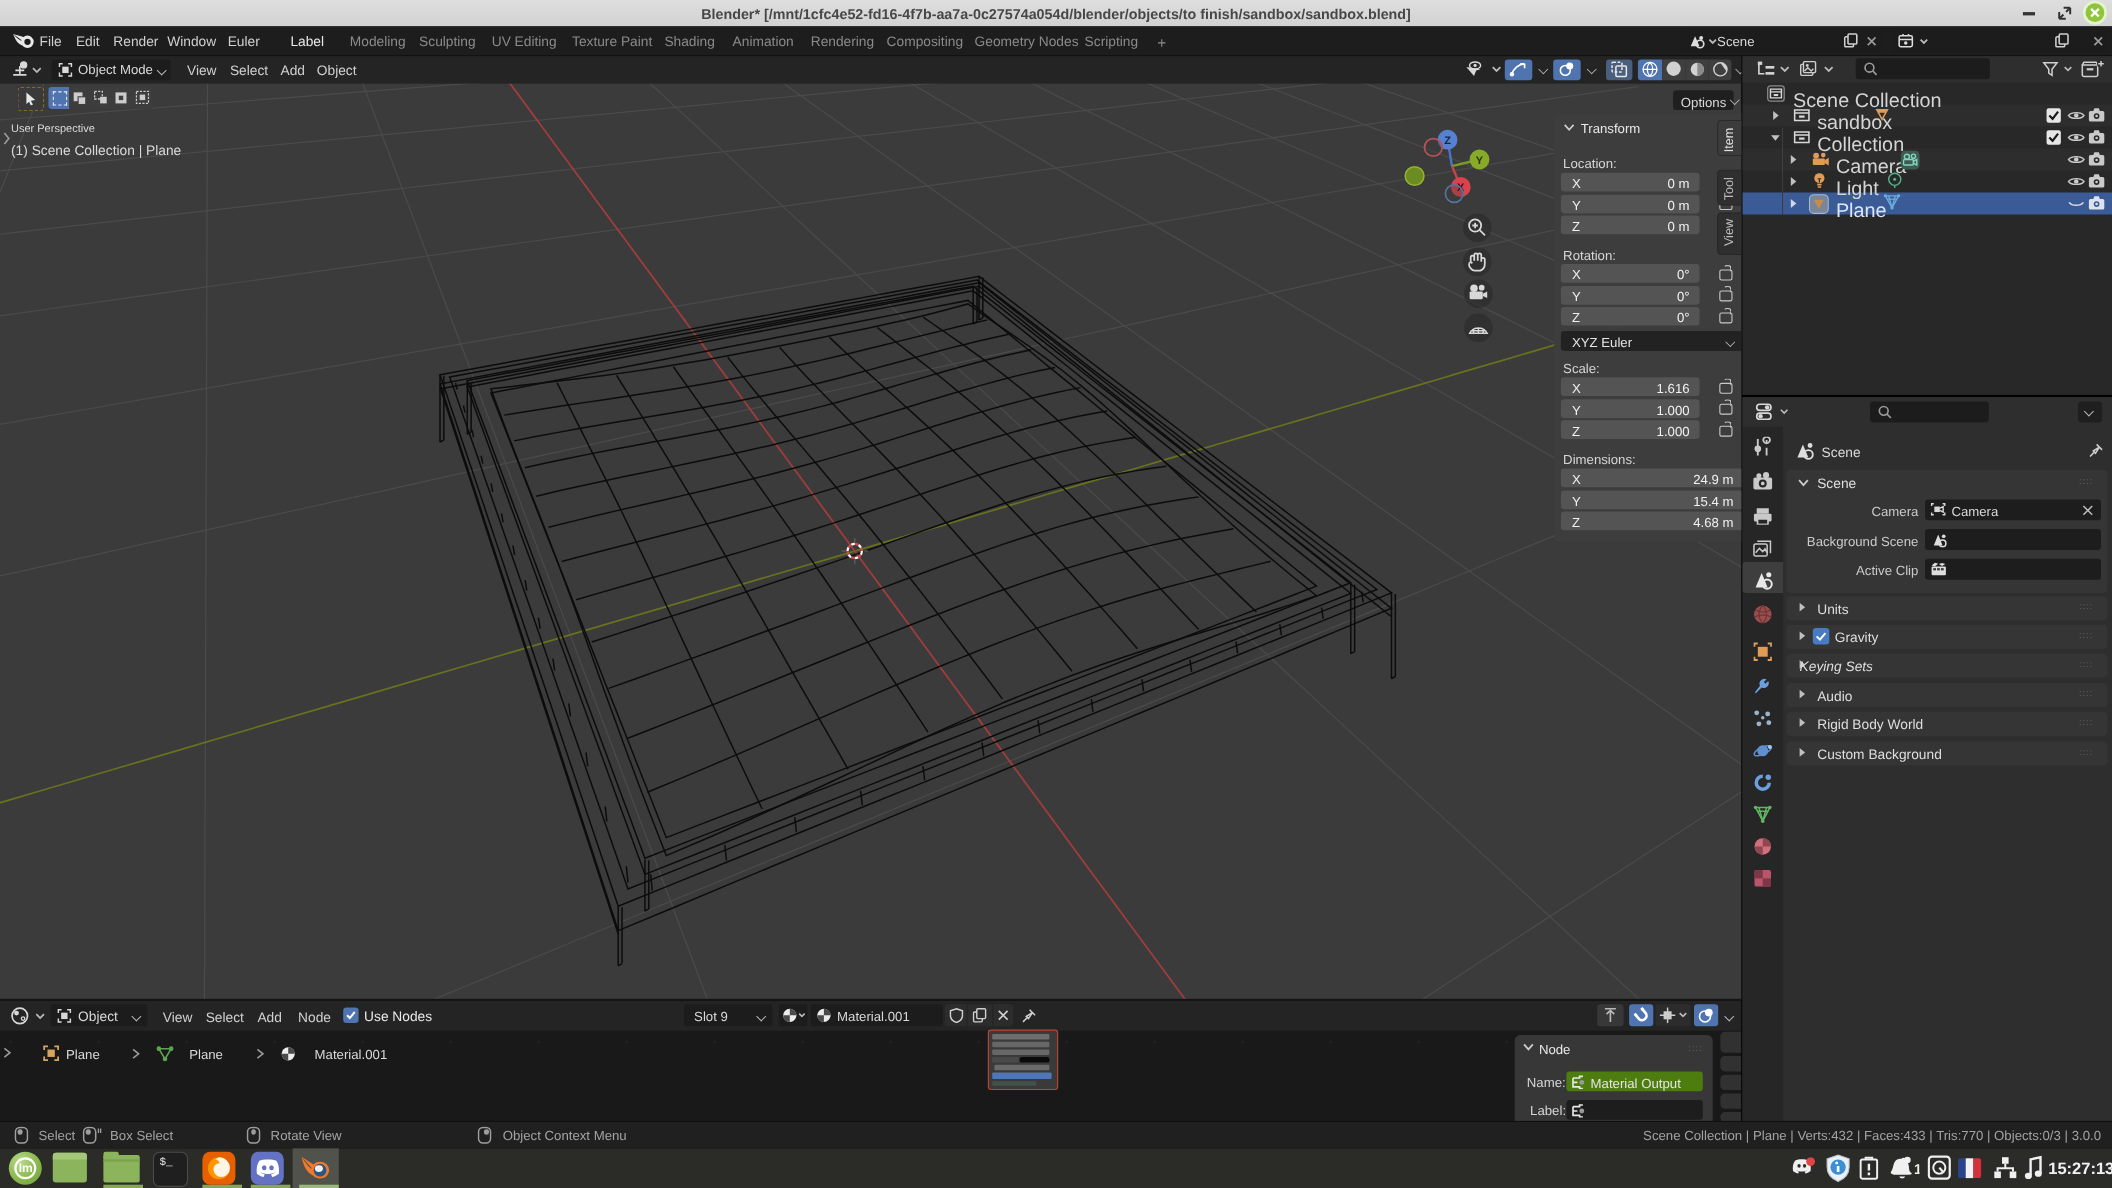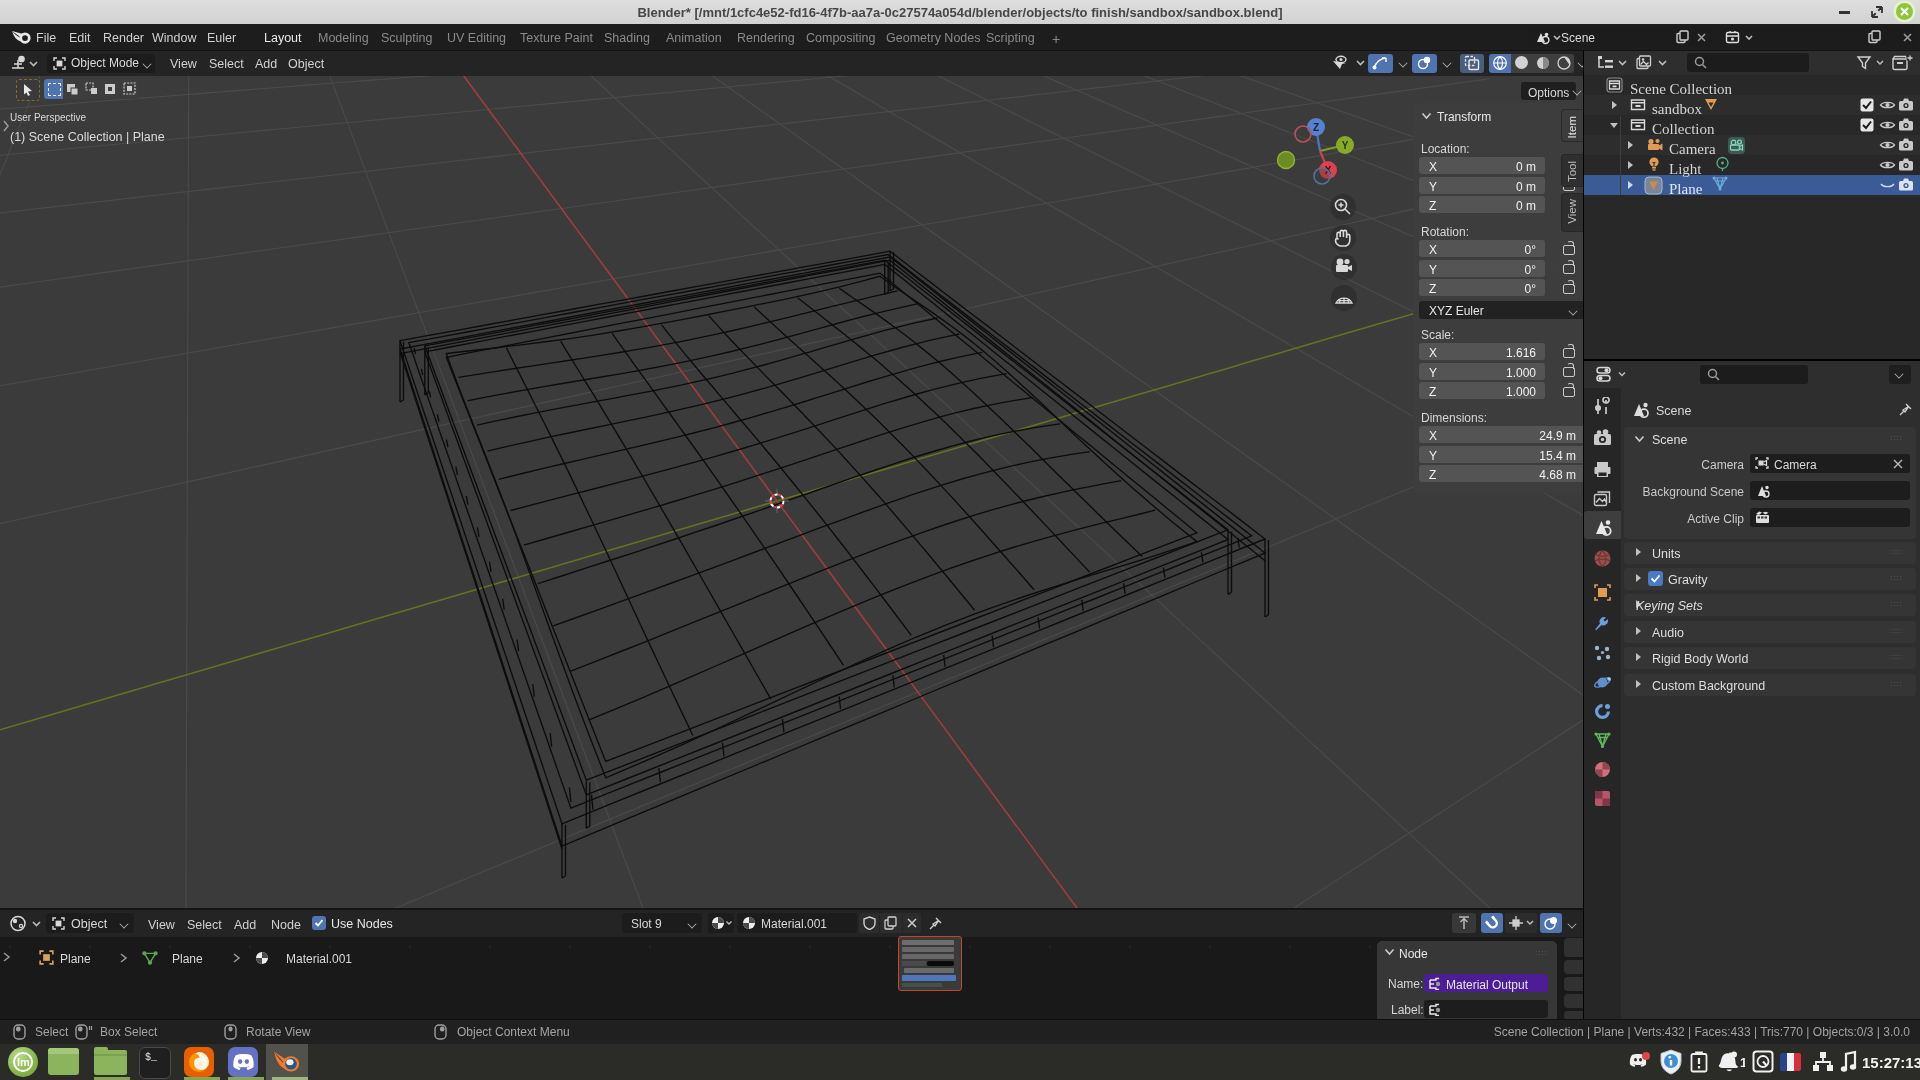--- a/index.html
+++ b/index.html
@@ -25,21 +25,21 @@
 .field{background:#545454;border-radius:3px;color:#f1f1f1;font-size:12px;}
 .fieldd{background:#222222;border-radius:3px;color:#e5e5e5;font-size:12px;}
 .lock{width:10px;height:8px;border:1.2px solid #c9c9c9;border-radius:2px;position:absolute;}
 .lock:before{content:"";position:absolute;left:3px;top:-5px;width:5px;height:5px;border:1.2px solid #c9c9c9;border-bottom:none;border-left-color:transparent;border-radius:3px 3px 0 0;}
 .grip{color:#666;font-size:8px;letter-spacing:1px;}
 .panel{background:#353535;border-radius:4px;}
 .phead{color:#dedede;font-size:12.5px;}
 .arrowr{display:inline-block;width:0;height:0;border-left:5px solid #c0c0c0;border-top:4px solid transparent;border-bottom:4px solid transparent;}
 .arrowd{display:inline-block;width:0;height:0;border-top:5px solid #c0c0c0;border-left:4px solid transparent;border-right:4px solid transparent;}
 svg{display:block}
-.rowtxt{color:#d4d4d4;font-size:15px;font-family:Liberation Serif, serif;}
+.rowtxt{color:#d4d4d4;font-size:18px;}
 </style></head>
 <body>
 
 <div id="titlebar" class="ab">
  <div class="ab t">Blender* [/mnt/1cfc4e52-fd16-4f7b-aa7a-0c27574a054d/blender/objects/to finish/sandbox/sandbox.blend]</div>
  <div class="ab" style="left:1839px;top:11px;width:11px;height:2.5px;background:#333;"></div>
  <svg class="ab" style="left:1869px;top:4px" width="16" height="16" viewBox="0 0 16 16">
       <path d="M3 13 L13 3 M13 3 l-6 0 M13 3 l0 6 M3 13 l6 0 M3 13 l0 -6" stroke="#333" stroke-width="1.8" fill="none"></path>
       <path d="M9.2 6.8 L6.8 9.2" stroke="#d8d8d8" stroke-width="3" fill="none"></path>
     </svg>
@@ -56,21 +56,21 @@
         <path d="M24 8 L2 2 L20 15 Z"></path>
         <path d="M2 2 C6 14 11 20 19 23 L22 17 C14 14 8 9 2 2 Z"></path>
       </g>
     </svg>
  <div id="layouttab" class="ab"></div>
  <div class="ab menu" style="left:36px;">File</div>
  <div class="ab menu" style="left:69px;">Edit</div>
  <div class="ab menu" style="left:103px;">Render</div>
  <div class="ab menu" style="left:152px;">Window</div>
  <div class="ab menu" style="left:207px;">Euler</div>
- <div class="ab wtab on" style="left:264px;">Layout</div>
+ <div class="ab wtab on" style="left:264px;">Label</div>
  <div class="ab wtab" style="left:318px;">Modeling</div>
  <div class="ab wtab" style="left:381px;">Sculpting</div>
  <div class="ab wtab" style="left:447px;">UV Editing</div>
  <div class="ab wtab" style="left:520px;">Texture Paint</div>
  <div class="ab wtab" style="left:604px;">Shading</div>
  <div class="ab wtab" style="left:666px;">Animation</div>
  <div class="ab wtab" style="left:737px;">Rendering</div>
  <div class="ab wtab" style="left:806px;">Compositing</div>
  <div class="ab wtab" style="left:886px;">Geometry Nodes</div>
  <div class="ab wtab" style="left:986px;">Scripting</div>
@@ -587,21 +587,21 @@
   <div class="ab" style="left:3px;top:46px;width:40px;height:4px;background:#44504a;"></div>
  </div>
 
  <div class="ab" style="left:1377px;top:31px;width:180px;height:79px;background:#373737;border-radius:5px 5px 0 0;">
   <svg class="ab" style="left:7px;top:7px" width="11" height="8" viewBox="0 0 11 8">
         <path d="M1.5 1.5 L5.5 6 L9.5 1.5" stroke="#ccc" stroke-width="1.6" fill="none"></path>
       </svg>
   <div class="ab txt" style="left:22px;top:7px;color:#e8e8e8;">Node</div>
   <div class="ab grip" style="left:158px;top:7px;">::::</div>
   <div class="ab txt" style="left:11px;top:37px;color:#d6d6d6;">Name:</div>
-  <div class="fieldd ab" style="left:47px;top:33px;width:124px;height:18px;background:#4c1d95;">
+  <div class="fieldd ab" style="left:47px;top:33px;width:124px;height:18px;background:#4d7c0f;">
         <span class="ab" style="left:22px;top:3.5px;font-size:12px;">Material Output</span>
       </div>
   <svg class="ab" style="left:51px;top:36px" width="14" height="13" viewBox="0 0 14 13">
         <path d="M2 3 L8 3 L8 1.5 L11 1.5 M2 3 L2 11 L8 11 L8 12.5 L11 12.5 M2 7 L6 7" stroke="#e8e8e8" stroke-width="1.5" fill="none"></path>
         <circle cx="10" cy="7" r="2.2" fill="#9a9a9a"></circle>
       </svg>
   <div class="ab txt" style="left:14px;top:63px;color:#d6d6d6;">Label:</div>
   <div class="fieldd ab" style="left:47px;top:59px;width:124px;height:18px;background:#1d1d1d;"></div>
   <svg class="ab" style="left:51px;top:62px" width="14" height="13" viewBox="0 0 14 13">
         <path d="M2 3 L8 3 L8 1.5 L11 1.5 M2 3 L2 11 L8 11 L8 12.5 L11 12.5 M2 7 L6 7" stroke="#e8e8e8" stroke-width="1.5" fill="none"></path>

